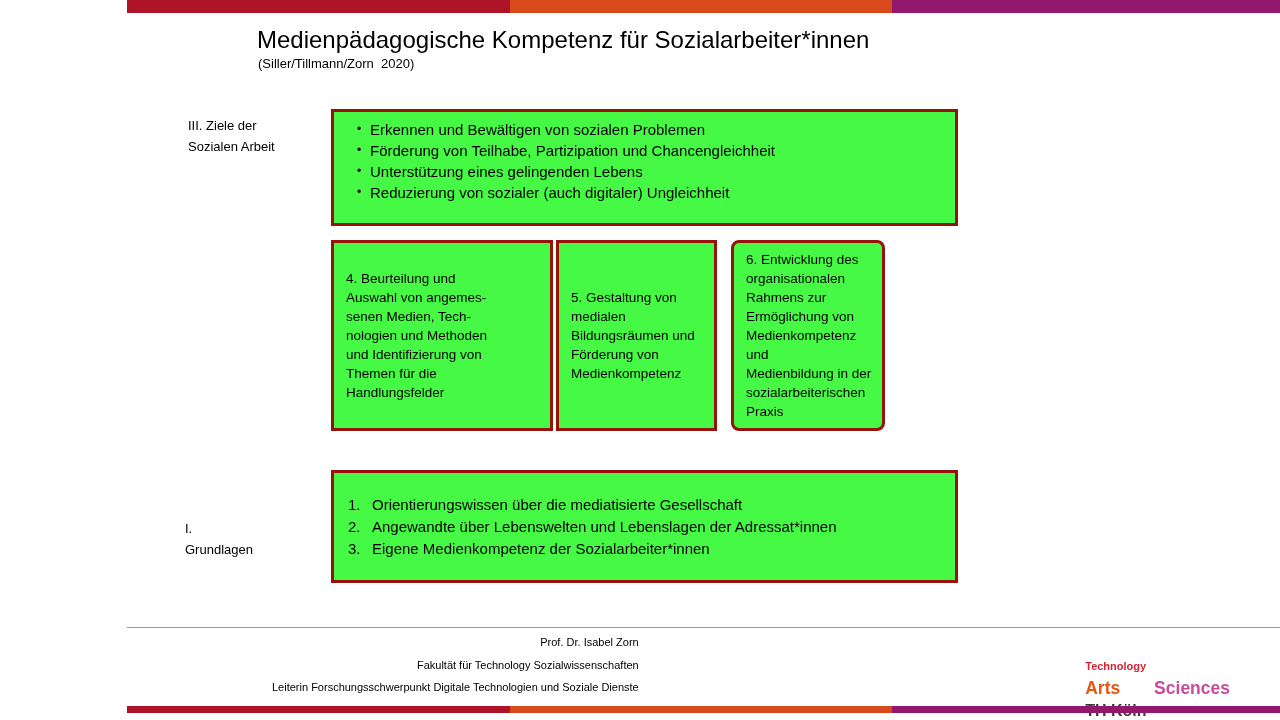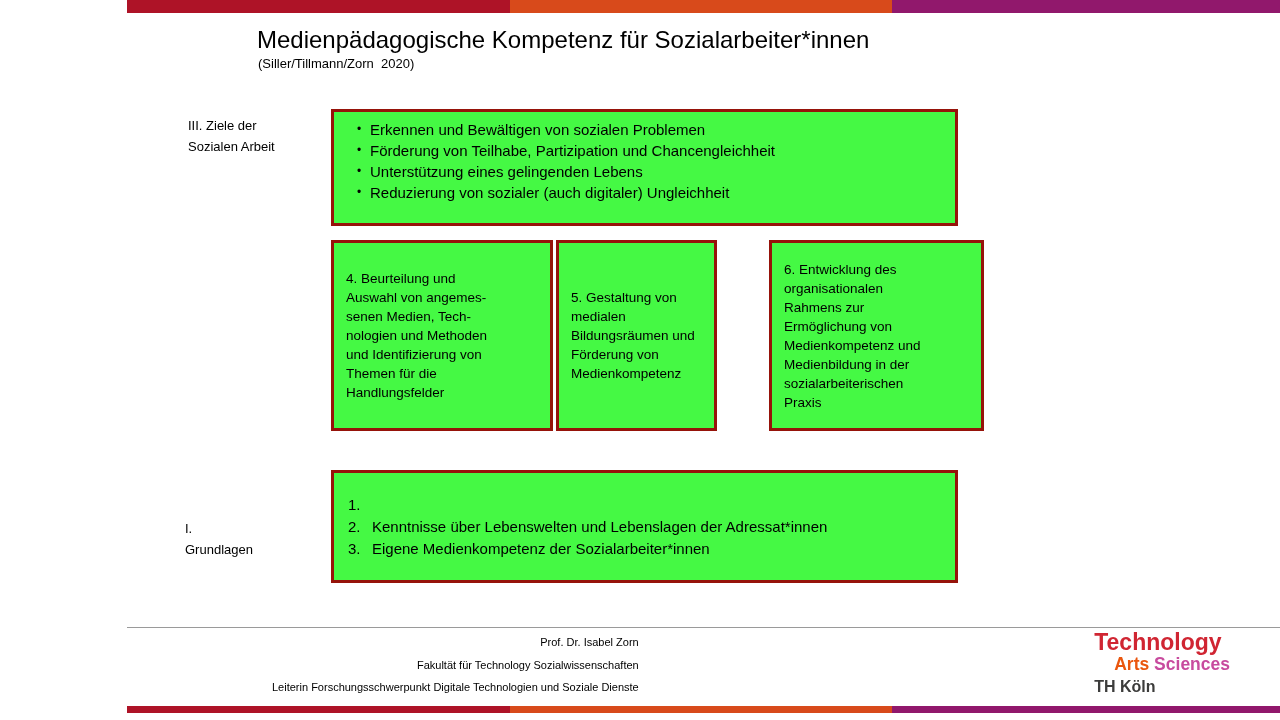--- a/index.html
+++ b/index.html
@@ -28,35 +28,35 @@
     position:absolute;box-sizing:border-box;
     background:var(--box-green,#45F944);
     border:3px solid var(--box-border,#96130A);
   }
   .box-ziele{left:331px;top:109px;width:627px;height:117px;padding:7px 10px 0 14px;}
   .bullet-row{display:flex;font-size:15px;line-height:21px;}
   .bullet-marker{width:22px;flex:0 0 22px;text-align:center;font-size:12px;}
   .box-mid{top:240px;height:191px;display:flex;align-items:center;padding:0 10px 0 12px;}
   .box-4{left:331px;width:222px;}
   .box-5{left:556px;width:161px;}
-  .box-6{left:769px;width:215px;}
+  .box-6{left:731px;width:154px;border-radius:8px;}
   .mid-text{font-size:13.5px;line-height:19px;white-space:pre-line;}
   .box-grund{left:331px;top:470px;width:627px;height:113px;display:flex;flex-direction:column;justify-content:center;padding:0 10px 0 14px;}
   .num-row{display:flex;font-size:15px;line-height:22px;}
   .num-marker{width:24px;flex:0 0 24px;}
   
   .footer-rule{position:absolute;left:127px;top:627px;width:1153px;height:1px;background:#9a9a9a;}
   .footer-lines{position:absolute;left:272px;top:631px;font-size:11px;line-height:22.5px;text-align:right;}
   .footer-line{white-space:pre;}
   
   .logo{position:absolute;right:50px;top:631px;text-align:left;font-weight:bold;}
-  .logo-line1{font-size:23px;line-height:22px;color:var(--logo-technology,#D02532);}
+  .logo-line1{font-size:11px;line-height:22px;color:var(--logo-technology,#D02532);margin-top:24px;}
   .logo-line2{font-size:17.5px;line-height:22px;}
-  .logo-arts{color:var(--logo-arts,#EA560E);margin-left:20px;}
-  .logo-sciences{color:var(--logo-sciences,#C84B9E);}
+  .logo-arts{color:var(--logo-arts,#EA560E);}
+  .logo-sciences{color:var(--logo-sciences,#C84B9E);margin-left:29px;}
   .logo-line3{font-size:16px;line-height:24px;color:var(--logo-th,#3C3C3B);}
 </style>
 </head>
 <body>
 
 <div class="slide">
 
   <div class="colorbar top">
     <div class="seg-white"></div>
     <div class="seg-red"></div>
@@ -113,24 +113,25 @@
 Medienbildung in der
 sozialarbeiterischen
 Praxis</div>
   </div>
 
   <div class="sec-label label-i">I.
 Grundlagen</div>
   <div class="gbox box-grund">
     <div class="num-row">
       <span class="num-marker">1.</span>
+      <span>Orientierungswissen über die mediatisierte Gesellschaft</span>
     </div>
     <div class="num-row">
       <span class="num-marker">2.</span>
-      <span>Kenntnisse über Lebenswelten und Lebenslagen der Adressat*innen</span>
+      <span>Angewandte über Lebenswelten und Lebenslagen der Adressat*innen</span>
     </div>
     <div class="num-row">
       <span class="num-marker">3.</span>
       <span>Eigene Medienkompetenz der Sozialarbeiter*innen</span>
     </div>
   </div>
 
   <div class="footer-rule"></div>
   <div class="footer-lines">
     <div class="footer-line">Prof. Dr. Isabel Zorn</div>

